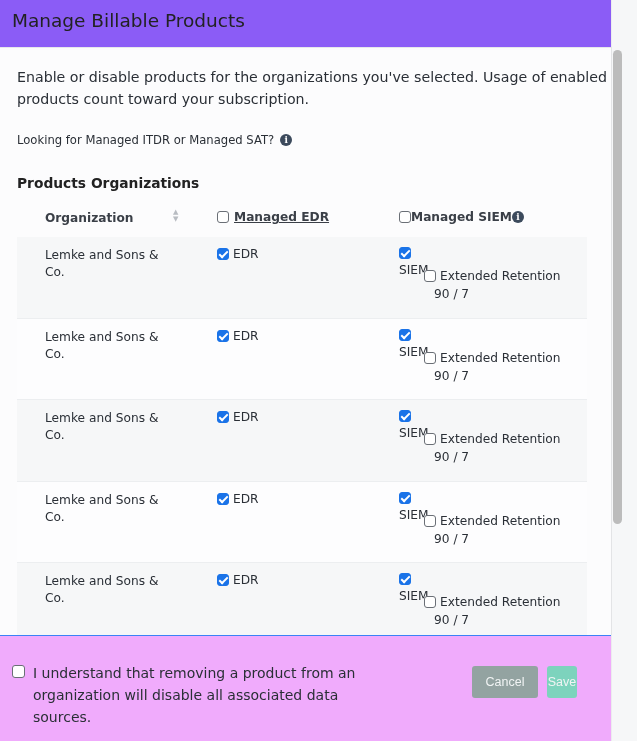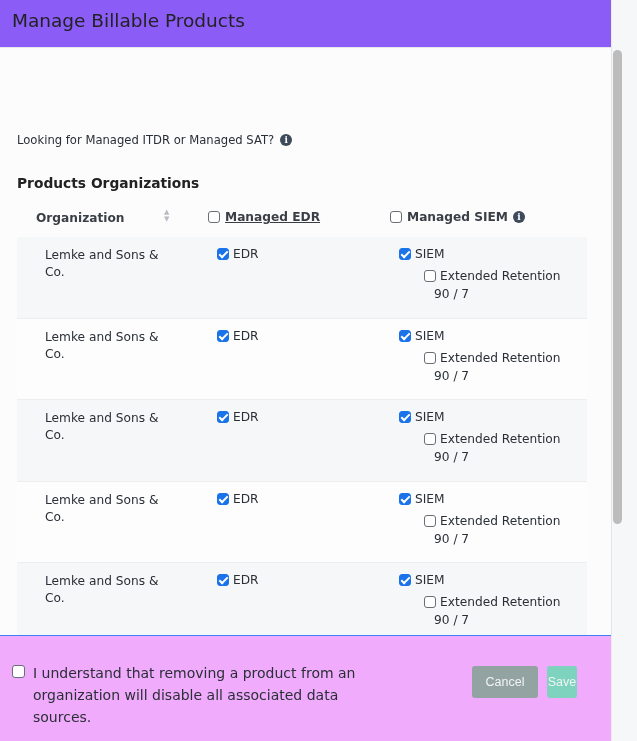--- a/index.html
+++ b/index.html
@@ -7,35 +7,35 @@
   .header { position:absolute; left:0; top:0; width:611px; height:47px; border-bottom:1px solid #e6e8eb; background:#8b5cf6; }
   .title { position:absolute; left:12px; top:10px; font-size:18.5px; color:#222; font-weight:normal; }
   .right-gutter { position:absolute; left:611px; top:0; width:26px; height:741px; background:#f6f7f8; border-left:1px solid #ececee; }
   .scroll-track { position:absolute; left:611px; top:47px; width:15px; height:588px; background:#f6f7f8; border-left:1px solid #e3e4e6; }
   .scroll-thumb { position:absolute; left:613px; top:50px; width:9px; height:474px; background:#bcbcbc; border-radius:5px; }
   .body { position:absolute; left:0; top:48px; width:611px; height:587px; overflow:hidden; }
   .intro { position:absolute; left:17px; top:18px; width:590px; font-size:14.2px; line-height:22px; color:#2a2f36; }
   .itdr { position:absolute; left:17px; top:85px; font-size:11.6px; color:#2a2f36; display:flex; align-items:center; gap:6px; }
   .info-icon { display:inline-block; width:12px; height:12px; border-radius:50%; background:#3c4a5c; color:#fff; font-size:9px; line-height:12px; text-align:center; font-weight:bold; font-family:"DejaVu Serif", serif; }
   .section-title { position:absolute; left:17px; top:127px; font-size:13.8px; font-weight:bold; color:#222; }
-  .thead { position:absolute; left:8px; top:155px; width:570px; height:34px; font-size:12.2px; font-weight:bold; color:#3a3f47; }
+  .thead { position:absolute; left:17px; top:155px; width:570px; height:34px; font-size:12.2px; font-weight:bold; color:#3a3f47; }
   .th-org { position:absolute; left:28px; top:8px; }
   .sort-icon { position:absolute; left:156px; top:6px; font-size:7px; color:#b8bcc2; line-height:7px; }
   .th-edr { position:absolute; left:200px; top:7px; display:flex; align-items:center; gap:5px;text-decoration:underline; }
-  .th-siem { position:absolute; left:382px; top:7px; display:flex; align-items:center; gap:5px; }
+  .th-siem { position:absolute; left:382px; top:7px; display:flex; align-items:center; }
   .cb { display:inline-block; width:12px; height:12px; border:1px solid #6a6f76; border-radius:3px; background:#fff; box-sizing:border-box; position:relative; flex:none; }
   .cb.checked { background:#1a73e8; border-color:#1a73e8; }
   .cb.checked::after { content:""; position:absolute; left:3px; top:0px; width:3px; height:7px; border:solid #fff; border-width:0 2px 2px 0; transform:rotate(45deg); }
   .rows { position:absolute; left:17px; top:189px; width:570px; }
   .row { position:relative; height:80.5px; border-bottom:1px solid #eceef0; font-size:12.2px; color:#2a2f36; }
   .row.odd { background:#f6f7f8; }
   .row.even { background:#fdfdfe; }
   .org { position:absolute; left:28px; top:10px; width:130px; line-height:17px; }
   .edr { position:absolute; left:200px; top:10px; display:flex; align-items:center; gap:4px; }
-  .siem { position:absolute; left:382px; top:10px; display:flex; align-items:center; gap:4px; }
+  .siem { position:absolute; left:382px; top:10px; display:flex; gap:4px;flex-direction:column; }
   .ext { position:absolute; left:400px; top:32px; display:flex; align-items:center; gap:4px;padding-left:7px; }
   .ret { position:absolute; left:417px; top:50px; }
   .footer { position:absolute; left:0; top:635px; width:611px; height:106px; border-top:1px solid #3b82f6; background:#f0abfc; }
   .ack { position:absolute; left:12px; top:26px; display:flex; align-items:flex-start; gap:8px; }
   .ack .cb { margin-top:3px; width:13px; height:13px; }
   .ack-text { width:360px; font-size:14px; line-height:22px; color:#2a2f36; }
   .btn { position:absolute; top:30px; height:32px; border-radius:3px; color:#f1f4f4; font-size:12.5px; display:flex; align-items:center; justify-content:center; border:none; }
   .btn-cancel { left:472px; width:66px; background:#93a3a1;text-align:center; }
   .btn-save { left:547px; width:30px; background:#7dd3bd; }
 </style>
@@ -44,20 +44,21 @@
 
 <div class="header">
   <div class="title">Manage Billable Products</div>
 </div>
 
 <div class="right-gutter"></div>
 <div class="scroll-track"></div>
 <div class="scroll-thumb"></div>
 
 <div class="body">
+  <div class="intro">Enable or disable products for the organizations you've selected. Usage of enabled products count toward your subscription.</div>
 
   <div class="itdr">
     <span>Looking for Managed ITDR or Managed SAT?</span>
     <span class="info-icon">i</span>
   </div>
 
   <div class="section-title">Products Organizations</div>
 
   <div class="thead">
     <span class="th-org">Organization</span>

